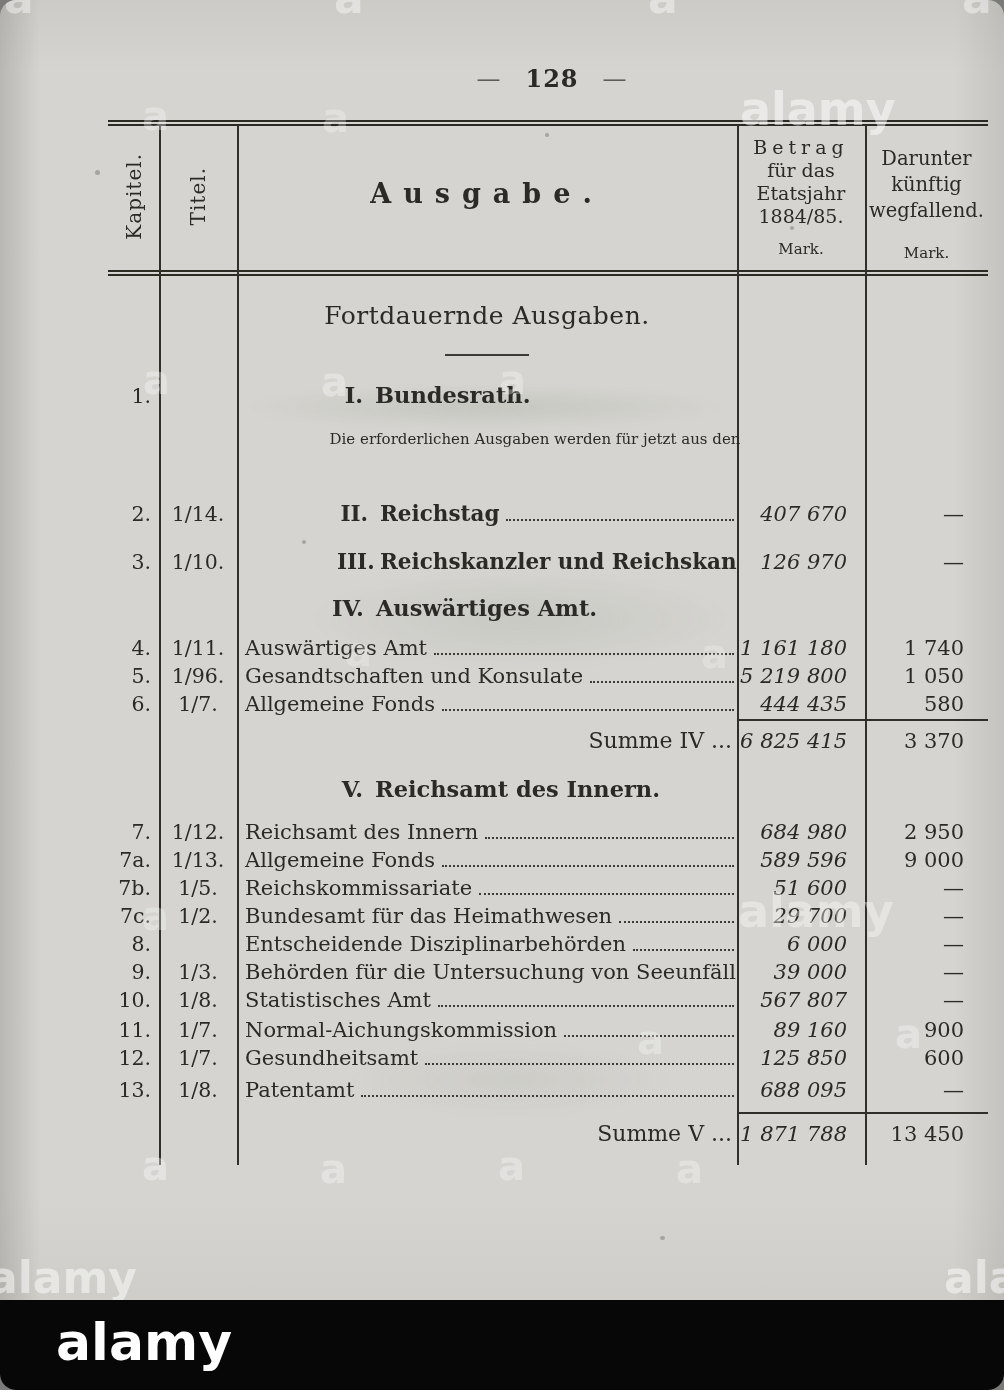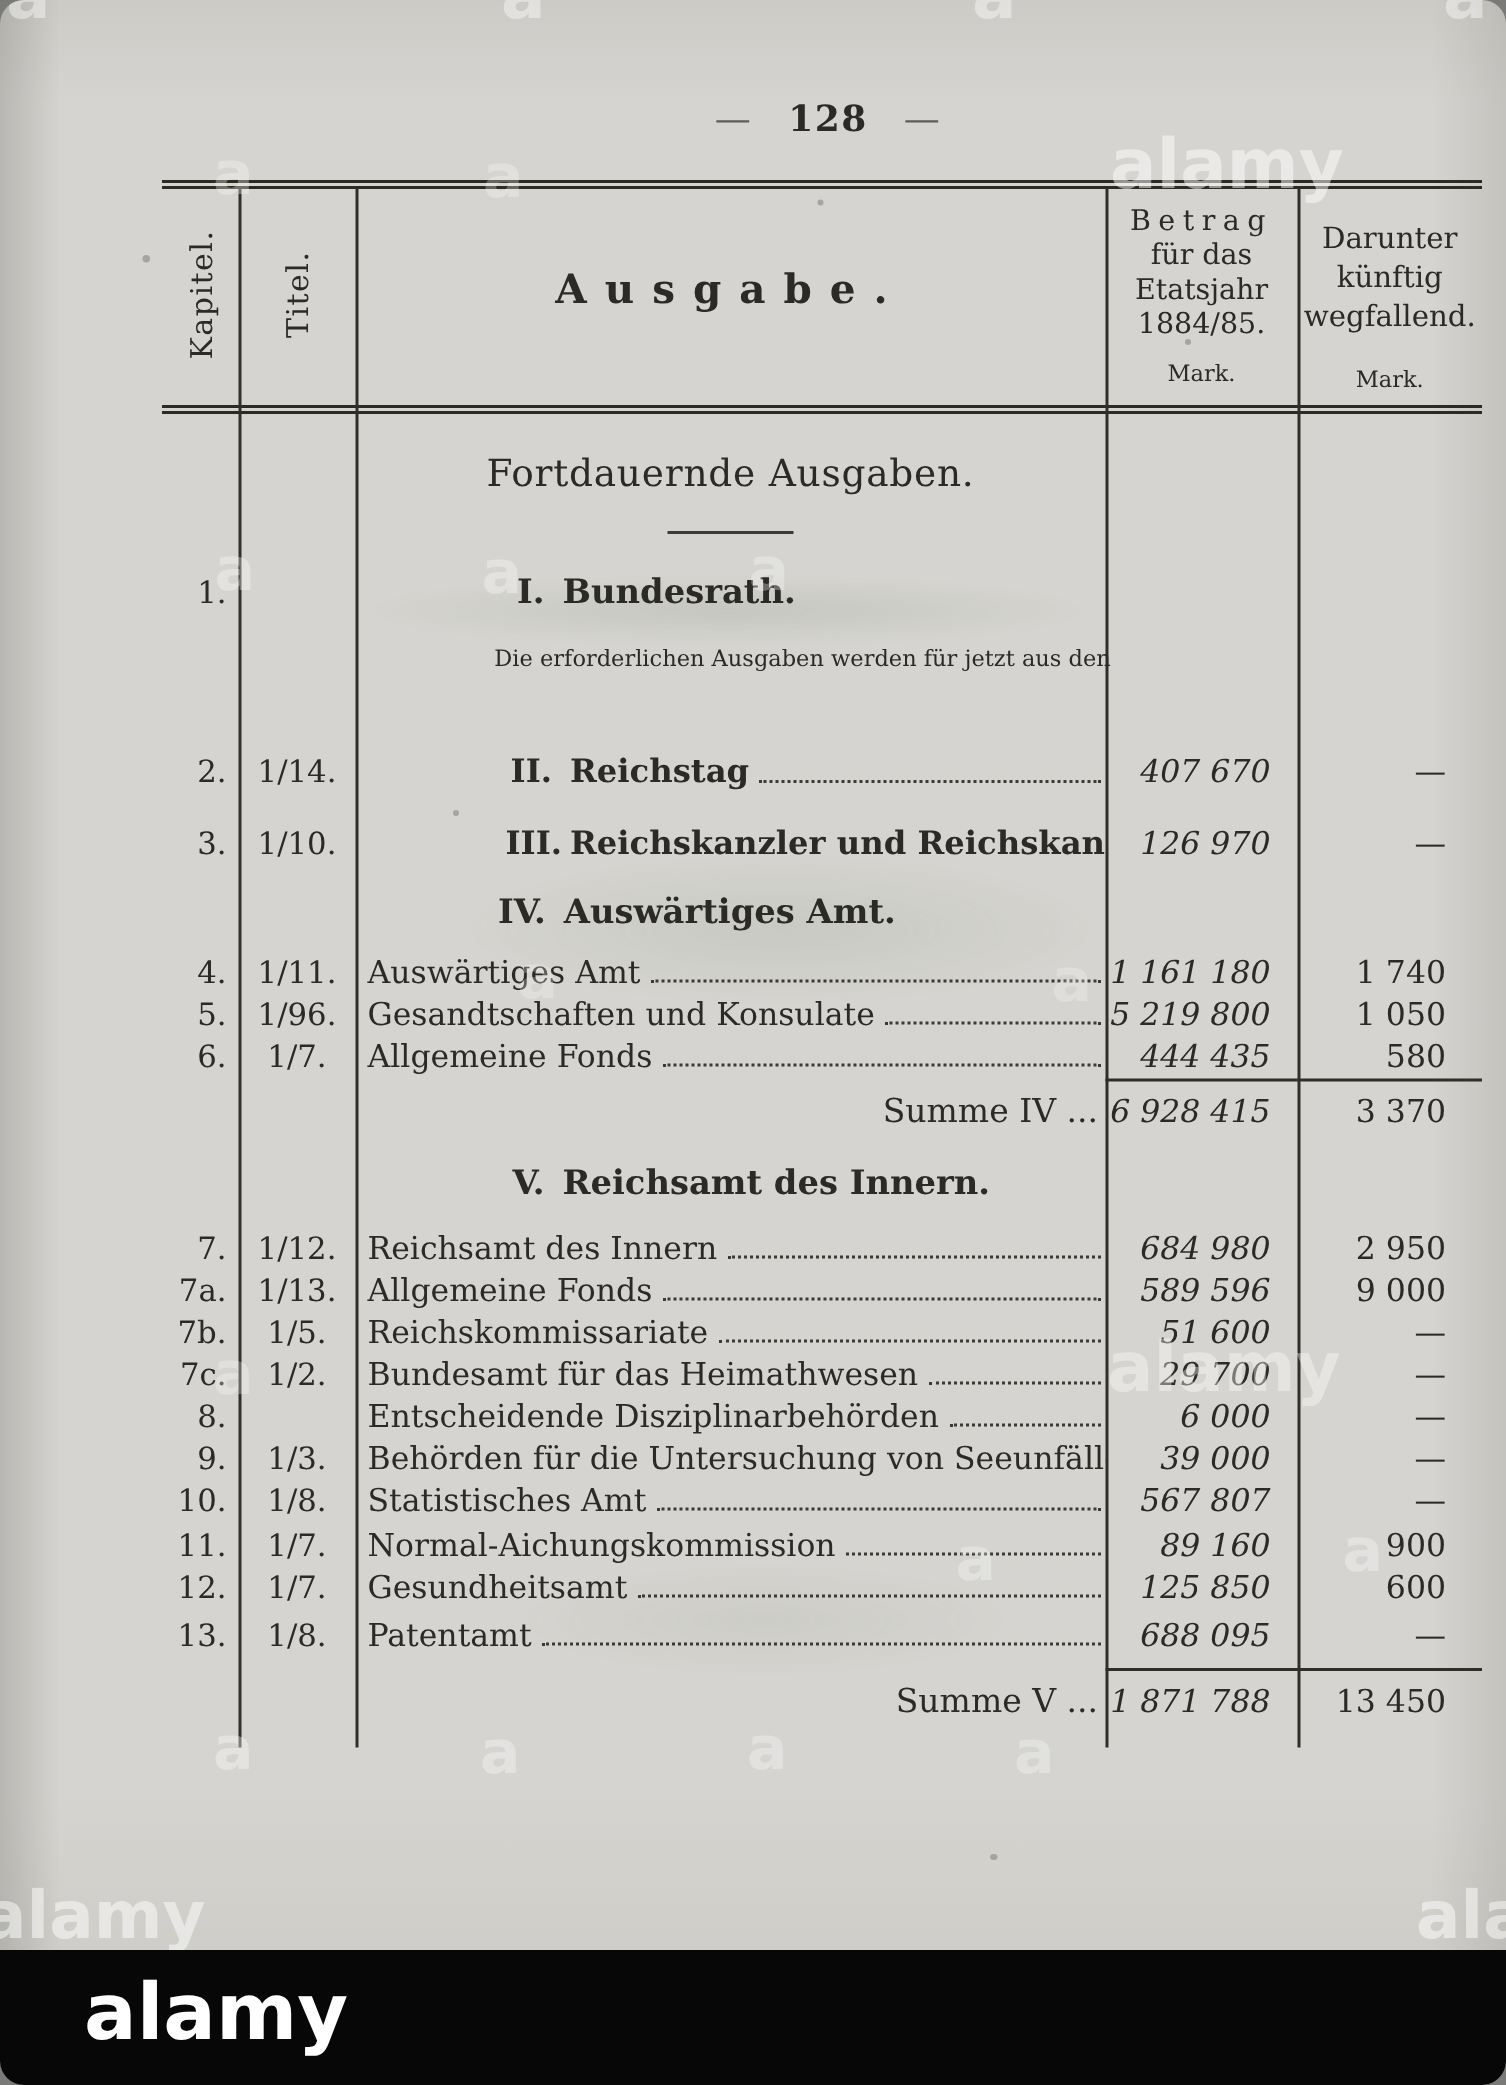--- a/index.html
+++ b/index.html
@@ -202,21 +202,21 @@
       <div class="c-bet">444 435</div>
       <div class="c-dar">580</div>
     </div>
 
     <div class="row row-sum" style="top:607px;">
       <div class="c-kap"></div>
       <div class="c-tit"></div>
       <div class="c-aus">
           <span>Summe IV ...</span>
         </div>
-      <div class="c-bet">6 928 415</div>
+      <div class="c-bet">6 825 415</div>
       <div class="c-dar">3 370</div>
     </div>
 
     <div class="hd-only head" style="top:656px;">
       <span class="num">V.</span>
       <span>Reichsamt des Innern.</span>
     </div>
 
     <div class="row" style="top:698px;">
       <div class="c-kap">7.</div>

